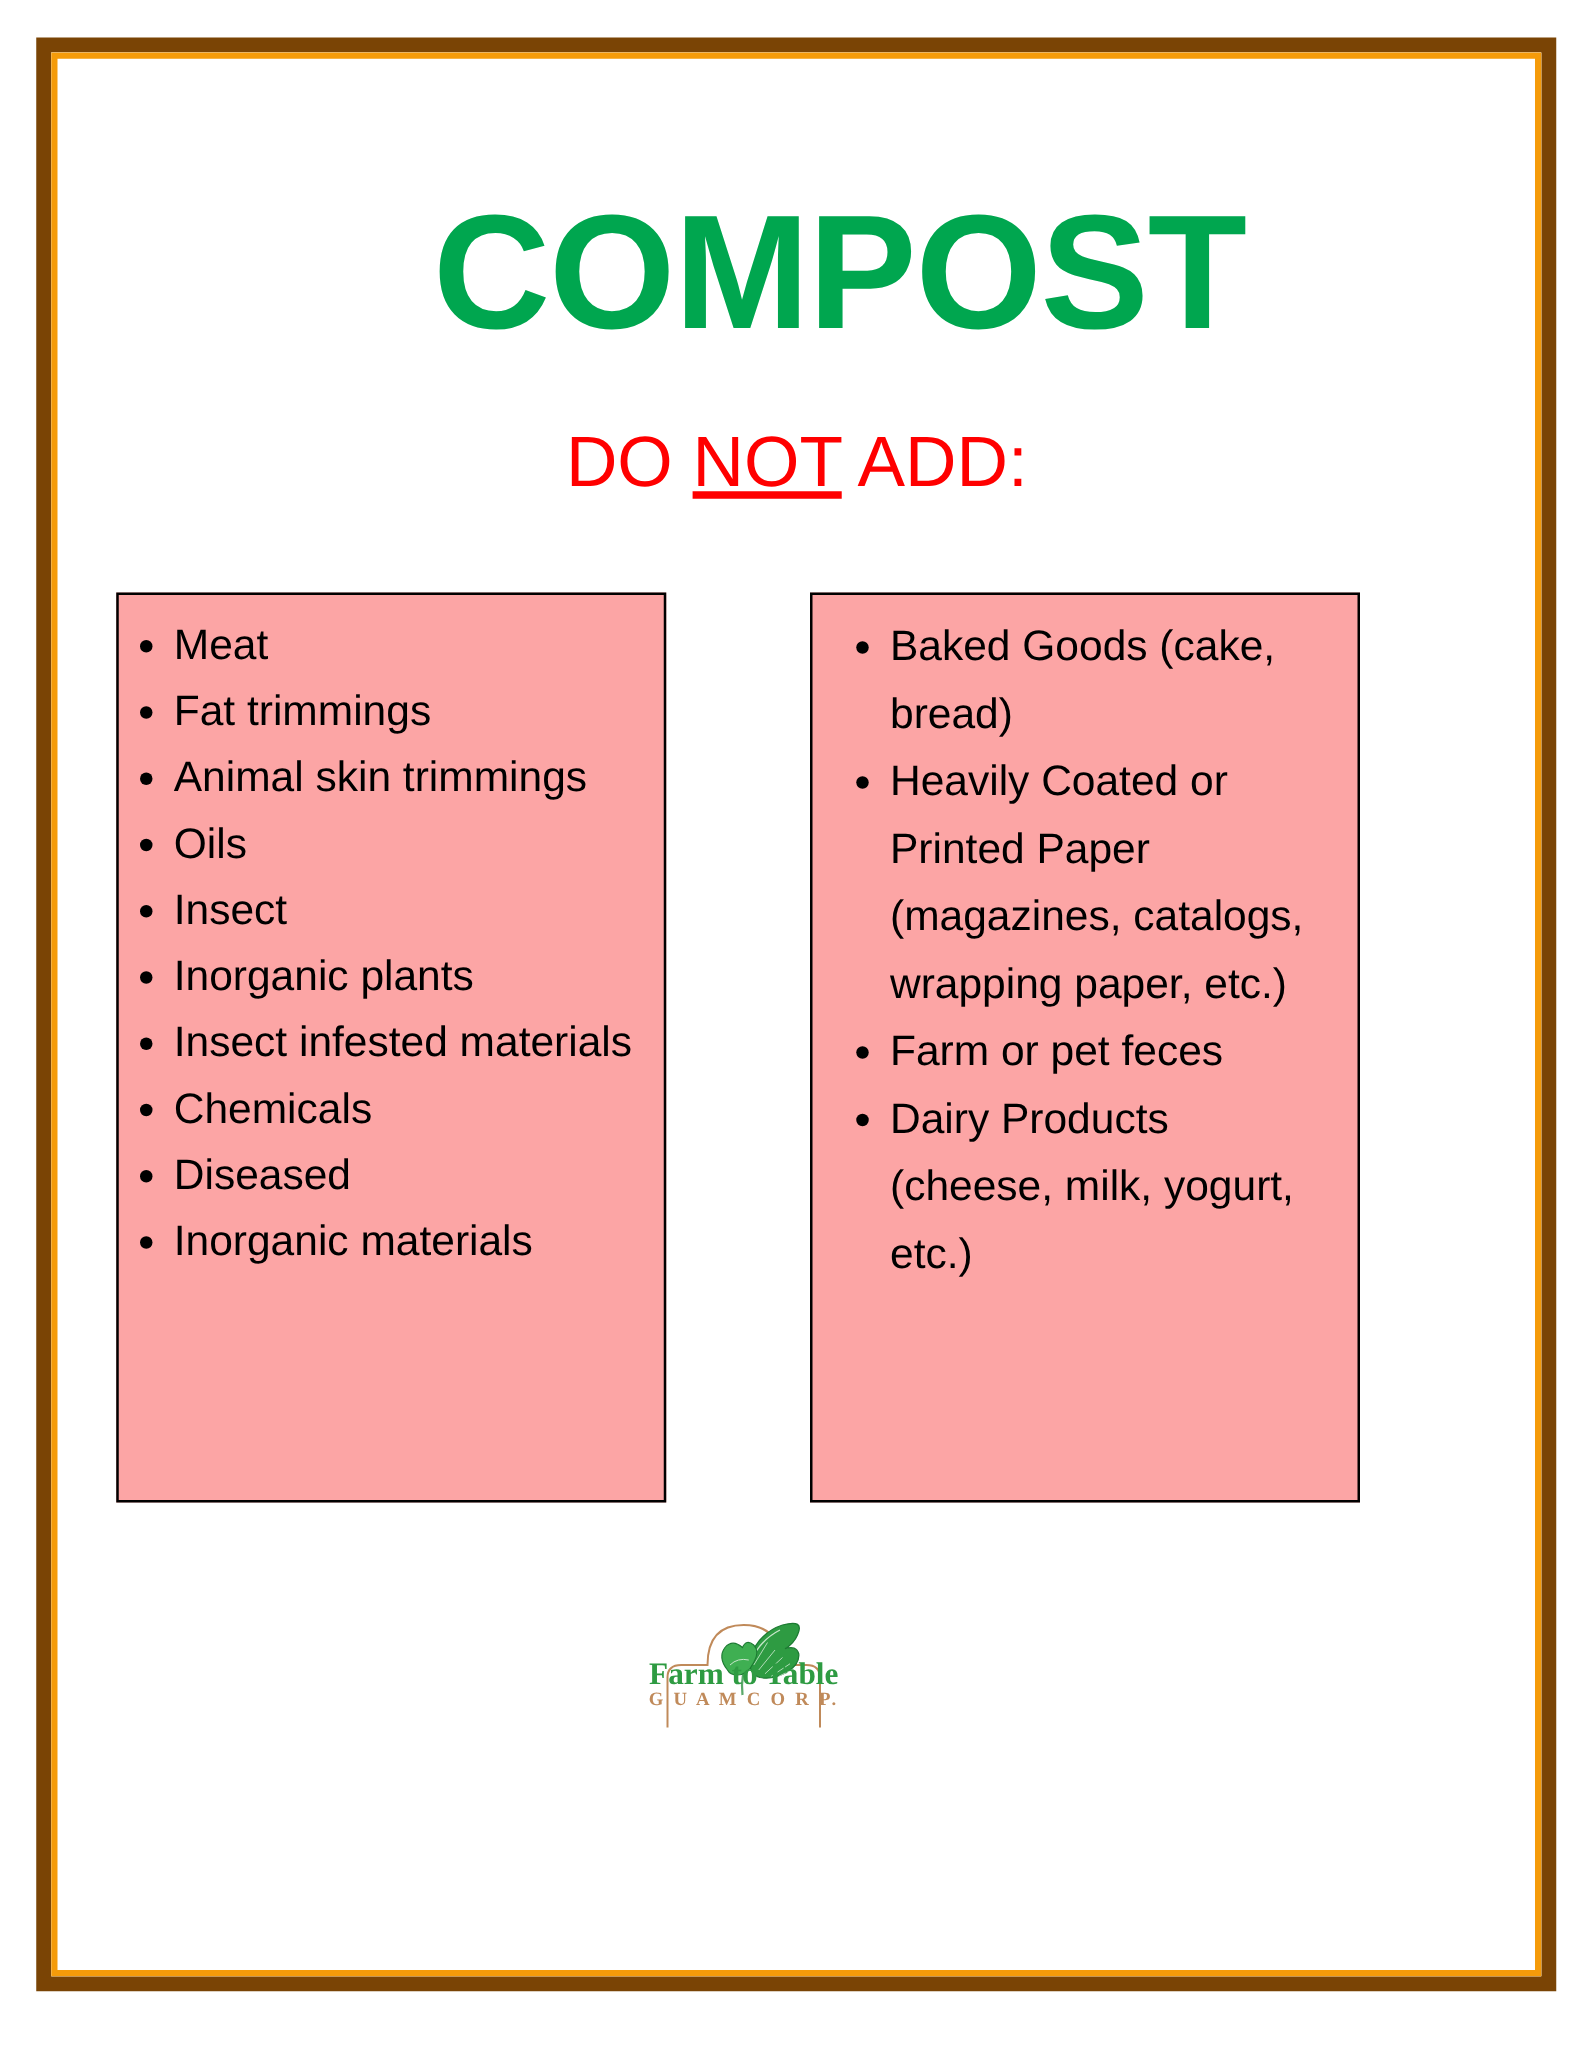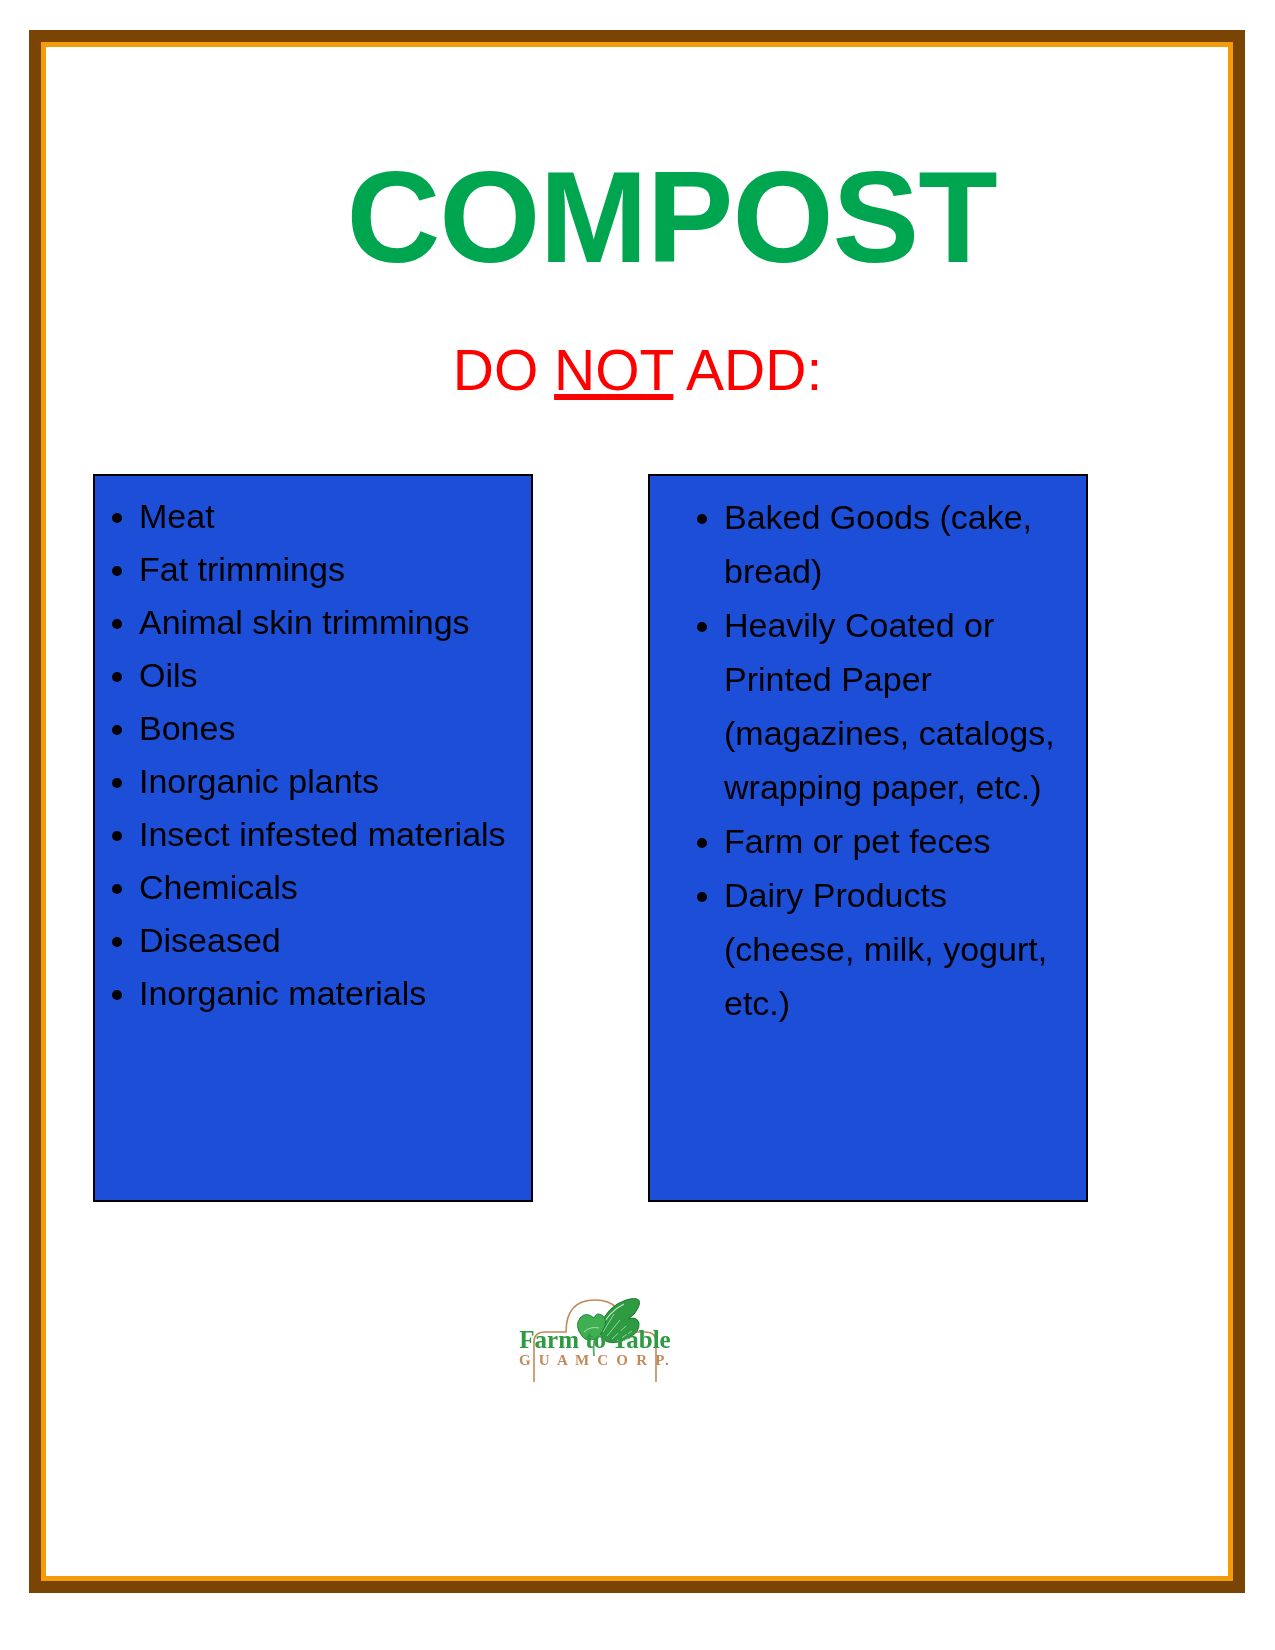--- a/index.html
+++ b/index.html
@@ -78,26 +78,26 @@
     text-decoration: underline;
     text-decoration-thickness: 6px;
     text-underline-offset: 4px;
   }
 
   
   .list-box {
     position: absolute;
     box-sizing: border-box;
     border: 2px solid #000000;
-    background: #1d4ed8;
+    background: #fca5a5;
     top: 474px;
     height: 728px;
   }
   .list-box.left  { left: 93px;  width: 440px; }
-  .list-box.right { left: 648px; width: 440px; padding-left: 12px; }
+  .list-box.right { left: 648px; width: 440px; }
 
   ul.bullet-list {
     margin: 0;
     padding: 14px 10px 0 44px;
     list-style-type: disc;
   }
   ul.bullet-list.right-list { padding-left: 62px; padding-right: 14px; }
 
   ul.bullet-list li {
     font-size: 34px;
@@ -155,21 +155,21 @@
   <div class="poster-title">COMPOST</div>
 
   <div class="poster-subtitle"><span>DO </span><span class="emph">NOT</span><span> ADD:</span></div>
 
   <div class="list-box left">
     <ul class="bullet-list left-list">
       <li>Meat</li>
       <li>Fat trimmings</li>
       <li>Animal skin trimmings</li>
       <li>Oils</li>
-      <li>Bones</li>
+      <li>Insect</li>
       <li>Inorganic plants</li>
       <li>Insect infested materials</li>
       <li>Chemicals</li>
       <li>Diseased</li>
       <li>Inorganic materials</li>
     </ul>
   </div>
 
   <div class="list-box right">
     <ul class="bullet-list right-list">

